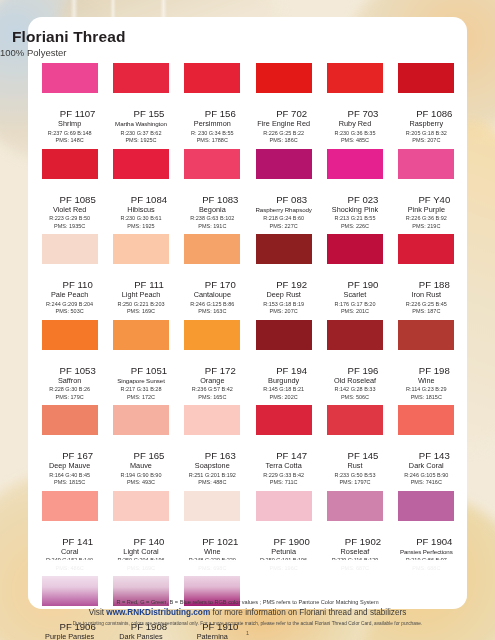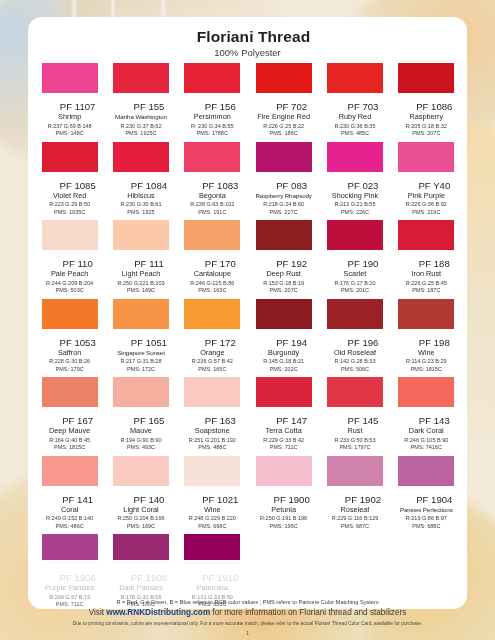--- a/index.html
+++ b/index.html
@@ -32,43 +32,43 @@
     position:absolute;left:28px;top:17px;width:439px;height:592px;
     background:#ffffff;border-radius:14px;
   }
   .sheet-fade{
     position:absolute;left:28px;top:560px;width:439px;height:49px;
     background:linear-gradient(180deg,rgba(255,255,255,1) 0%,rgba(255,255,255,.72) 55%,rgba(255,255,255,0) 100%);
     border-bottom-left-radius:14px;border-bottom-right-radius:14px;
   }
 
   .title{
-    position:absolute;left:12px;right:0;top:28px;text-align:center;
+    position:absolute;left:12px;right:0;top:28px;text-align:left;
     font-size:15.5px;font-weight:bold;color:#231f20;letter-spacing:.1px;
   }
   .subtitle{
-    position:absolute;left:0;right:0;top:47px;text-align:center;
+    position:absolute;left:0;right:0;top:47px;text-align:left;
     font-size:9.5px;color:#3c3a38;
   }
 
   .grid{
     position:absolute;left:34px;top:63px;width:428px;
     display:grid;grid-template-columns:repeat(6,1fr);
     column-gap:0px;row-gap:0px;
   }
   .cell{
     width:71.3px;
     display:flex;flex-direction:column;align-items:center;
     margin-bottom:4.5px;
   }
   .swatch{
     width:56px;height:30px;display:block;
   }
   .code{
-    margin-top:8px;font-size:9.6px;color:#231f20;line-height:11px;white-space:nowrap;padding-left:16px;
+    margin-top:15px;font-size:9.6px;color:#231f20;line-height:11px;white-space:nowrap;padding-left:16px;
   }
   .cname{
     margin-top:1px;font-size:7.3px;color:#231f20;line-height:8.5px;
     text-align:right;white-space:nowrap;
   }
   .cname.small{font-size:6.2px;letter-spacing:-.1px;}
   .rgb{
     margin-top:1px;font-size:5.5px;color:#3a3a3a;line-height:7px;white-space:nowrap;
   }
   .pms{

